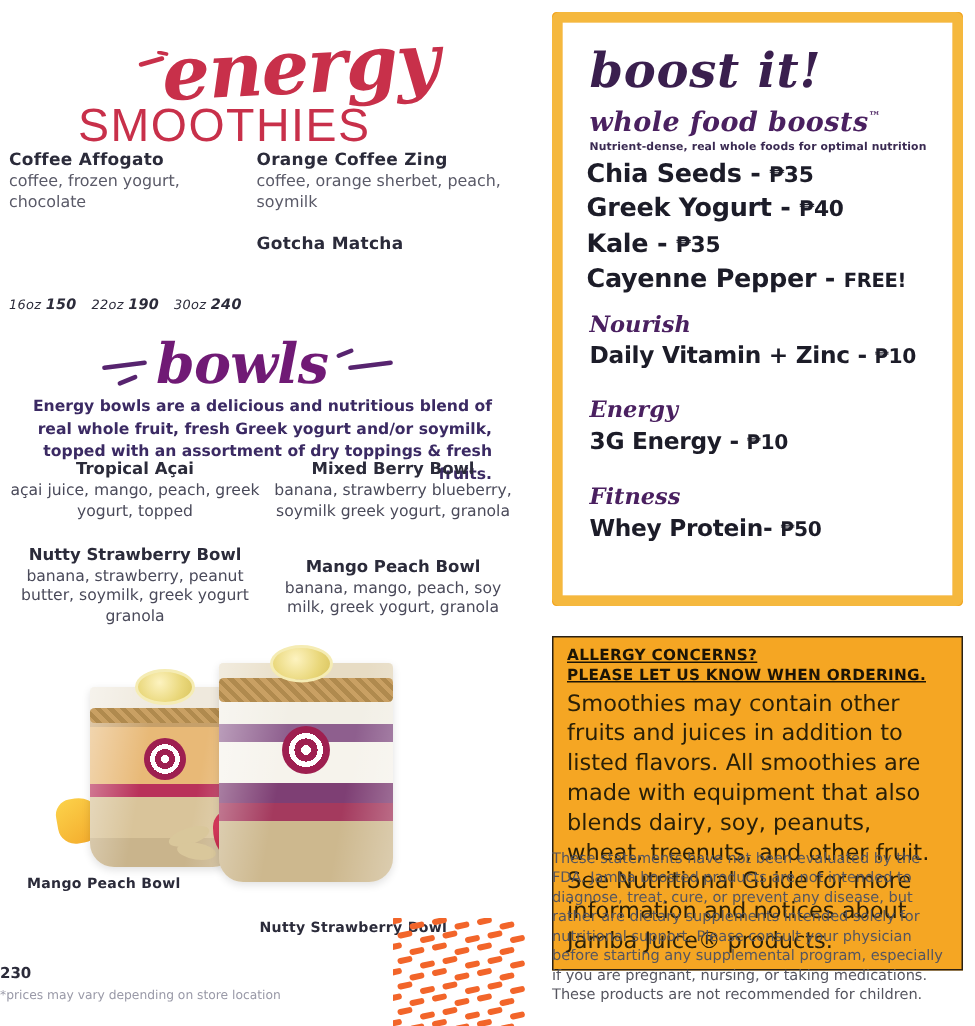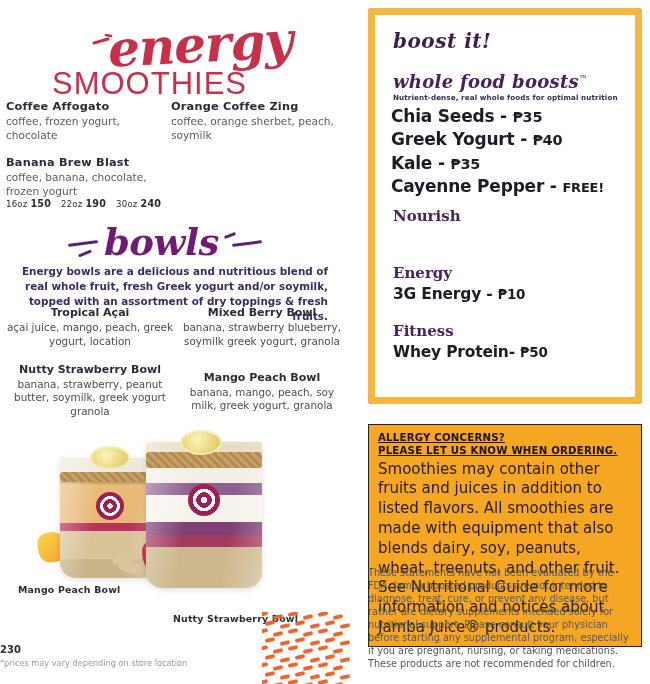--- a/index.html
+++ b/index.html
@@ -45,21 +45,21 @@
     font-weight:bold;font-size:11.3px;color:#2b2b3a;
     letter-spacing:.2px;margin-bottom:2px;
   }
   .sm-desc{
     font-family:"DejaVu Sans", sans-serif;
     font-size:10.6px;color:#5a5a68;line-height:1.32;
   }
   .sizes{
     position:absolute;left:6px;top:198px;
     font-family:"DejaVu Sans", sans-serif;
-    font-size:8.6px;color:#2b2b3a;letter-spacing:.2px;
+    font-size:8.6px;color:#2b2b3a;letter-spacing:.2px;font-style:italic;
   }
   .sizes b{font-size:9.6px;}
   .sizes span.gap{display:inline-block;width:7px;}
 
   
   .bowls-head{position:absolute;left:0;top:224px;width:340px;height:38px;}
   .bowls-script{
     position:absolute;left:104px;top:0;
     font-family:"DejaVu Serif", serif;
     font-style:italic;font-weight:bold;
@@ -180,21 +180,21 @@
     content:"";position:absolute;left:-7px;top:-7px;right:-7px;bottom:-7px;
     border:7px solid rgba(248,200,90,.55);
     border-radius:5px;
     pointer-events:none;
   }
   .boost-inner{position:absolute;left:0;top:0;width:100%;height:100%;}
 
   .boost-title{
     position:absolute;left:18px;top:16px;
     font-family:"DejaVu Serif", serif;
-    font-style:italic;font-weight:bold;font-size:20px;color:#3a1f4e;
+    font-style:italic;font-weight:bold;font-size:32px;color:#3a1f4e;
     letter-spacing:.5px;line-height:1;
   }
   .wfb{
     position:absolute;left:18px;top:58px;
     font-family:"DejaVu Serif", serif;
     font-style:italic;font-weight:bold;font-size:18px;color:#4a2060;
     letter-spacing:.3px;line-height:1;
   }
   .wfb sup{font-size:8px;vertical-align:super;}
   .wfb-sub{
@@ -207,21 +207,21 @@
     font-family:"DejaVu Sans", sans-serif;
     font-weight:bold;font-size:17px;color:#1c1c28;
     line-height:1.38;letter-spacing:-.2px;white-space:nowrap;
   }
   .boost-row .price{font-size:14.5px;}
   .boost-row .free{font-size:13px;}
 
   .sec{position:absolute;left:18px;}
   .sec-title{
     font-family:"DejaVu Serif", serif;
-    font-weight:bold;font-size:15px;color:#4a2060;
+    font-style:italic;font-weight:bold;font-size:15px;color:#4a2060;
     line-height:1.1;margin-bottom:2px;
   }
   .sec-row{
     font-family:"DejaVu Sans", sans-serif;
     font-weight:bold;font-size:15.5px;color:#1c1c28;line-height:1.36;
     letter-spacing:-.2px;white-space:nowrap;
   }
   .sec-row .price{font-size:13.5px;}
   .sec.nourish{top:193px;}
   .sec.energy{top:250px;}
@@ -266,31 +266,28 @@
       <div class="energy-script">energy</div>
       <div class="smoothies-word">SMOOTHIES</div>
     </div>
 
     <div class="sm-grid">
       <div class="sm-col a">
         <div class="sm-item">
           <div class="sm-name">Coffee Affogato</div>
           <div class="sm-desc">coffee, frozen yogurt, chocolate</div>
         </div>
-        <div class="sm-item">
-          <div class="sm-name">Banana Brew Blast</div>
-          <div class="sm-desc">coffee, banana, chocolate, frozen yogurt</div>
-        </div>
       </div>
       <div class="sm-col b">
         <div class="sm-item">
           <div class="sm-name">Orange Coffee Zing</div>
           <div class="sm-desc">coffee, orange sherbet, peach, soymilk</div>
         </div>
         <div class="sm-item">
+          <div class="sm-name">Gotcha Matcha</div>
         </div>
       </div>
     </div>
 
     <div class="sizes">
       <span>16oz</span>
       <b>150</b><span class="gap"></span>
       <span>22oz</span>
       <b>190</b><span class="gap"></span>
       <span>30oz</span>
@@ -304,21 +301,21 @@
       <div class="bowls-dash r"></div>
       <div class="bowls-dash r2"></div>
     </div>
 
     <div class="bowls-desc">Energy bowls are a delicious and nutritious blend of real whole fruit, fresh Greek yogurt and/or soymilk, topped with an assortment of dry toppings &amp; fresh fruits.</div>
 
     <div class="bw-grid">
       <div class="bw-col a">
         <div class="bw-item">
           <div class="bw-name">Tropical Açai</div>
-          <div class="bw-desc">açai juice, mango, peach, greek yogurt, location</div>
+          <div class="bw-desc">açai juice, mango, peach, greek yogurt, topped</div>
         </div>
         <div class="bw-item">
           <div class="bw-name">Nutty Strawberry Bowl</div>
           <div class="bw-desc">banana, strawberry, peanut butter, soymilk, greek yogurt granola</div>
         </div>
       </div>
       <div class="bw-col b">
         <div class="bw-item first">
           <div class="bw-name">Mixed Berry Bowl</div>
           <div class="bw-desc">banana, strawberry blueberry, soymilk greek yogurt, granola</div>
@@ -441,20 +438,25 @@
           </div>
           <div class="boost-row">
             <span>Cayenne Pepper</span>
             <span>-</span>
             <span class="free">FREE!</span>
           </div>
         </div>
 
         <div class="sec nourish">
           <div class="sec-title">Nourish</div>
+          <div class="sec-row">
+            <span>Daily Vitamin + Zinc</span>
+            <span>-</span>
+            <span class="price">₱10</span>
+          </div>
         </div>
 
         <div class="sec energy">
           <div class="sec-title">Energy</div>
           <div class="sec-row">
             <span>3G Energy</span>
             <span>-</span>
             <span class="price">₱10</span>
           </div>
         </div>

